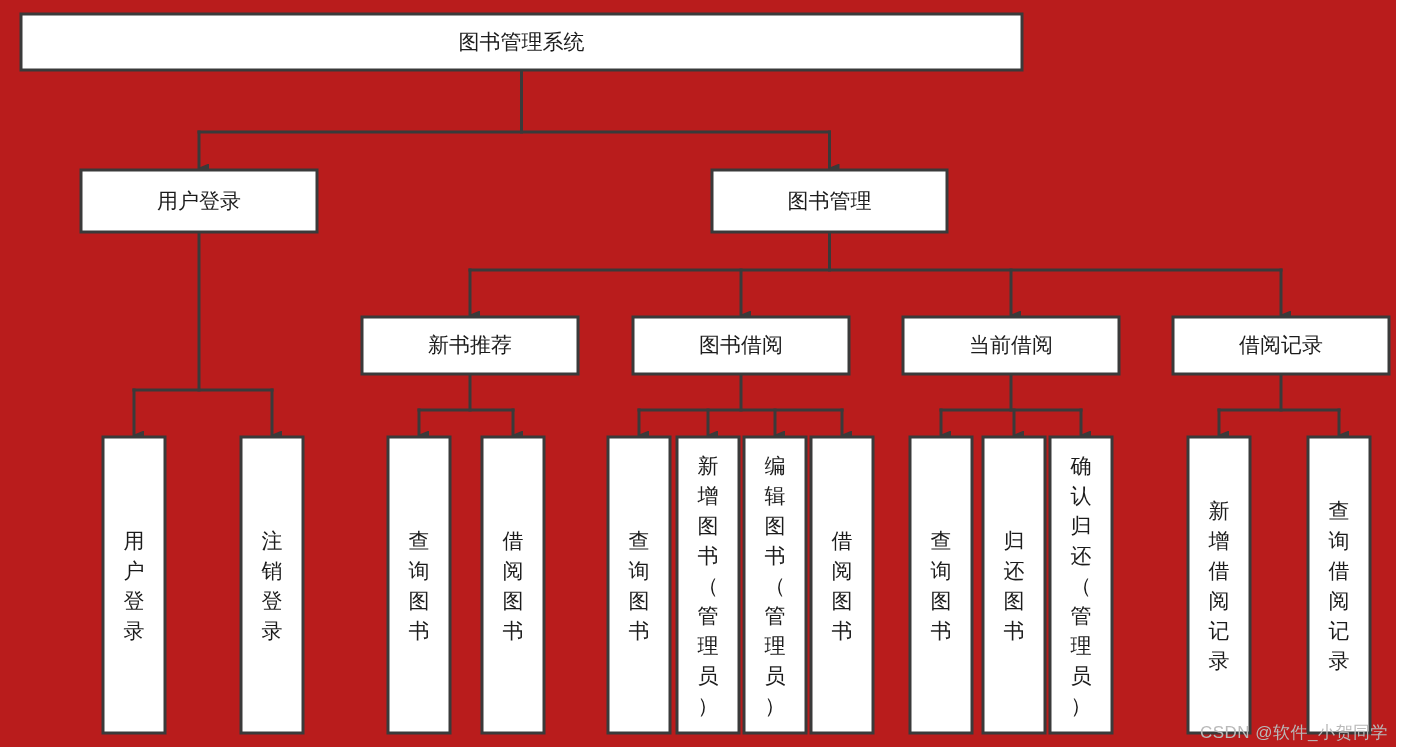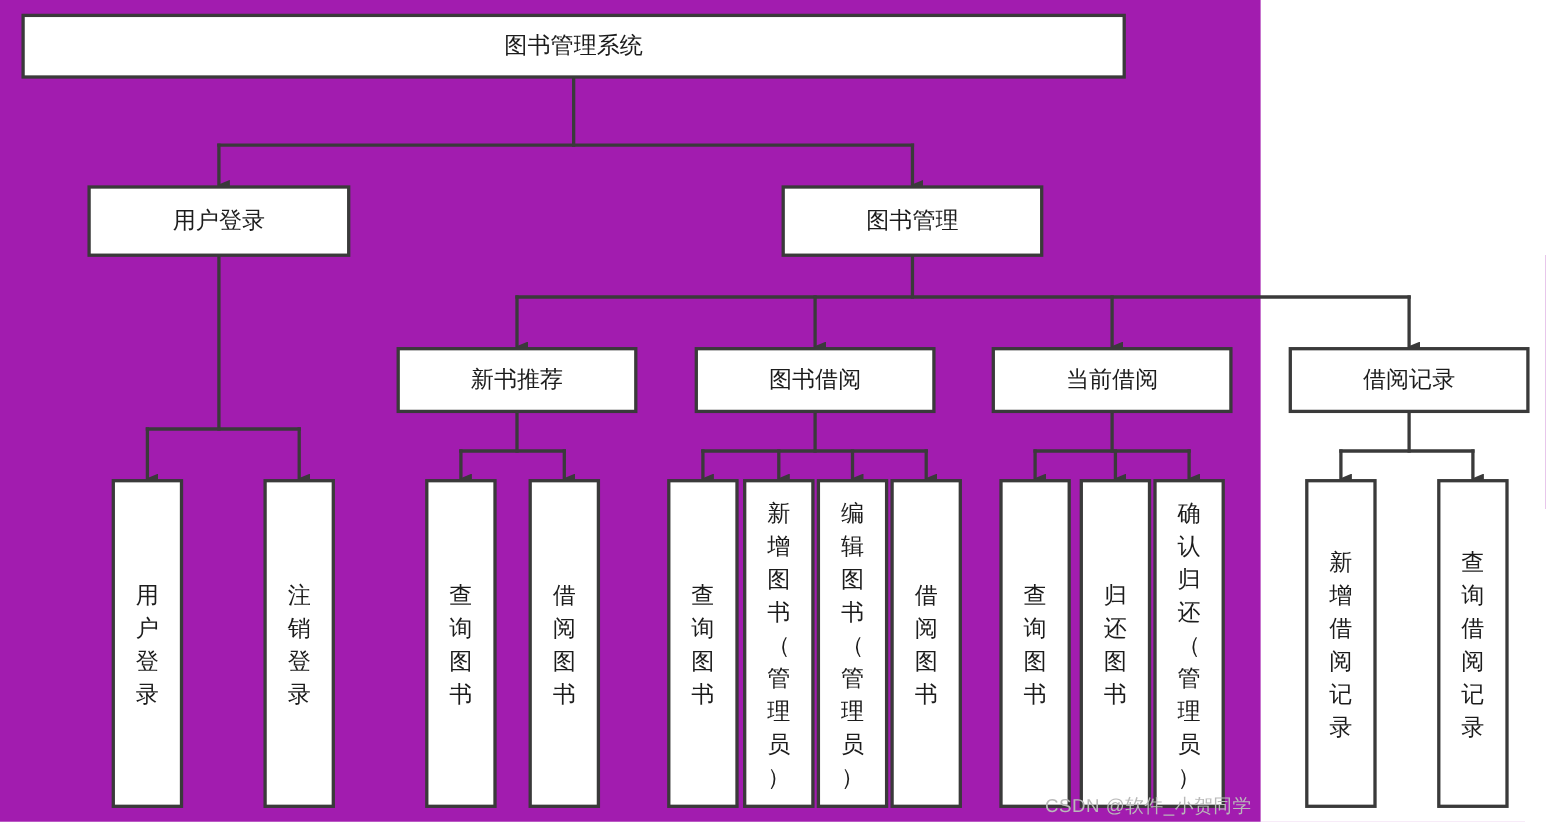--- a/index.html
+++ b/index.html
@@ -1,20 +1,20 @@
 <!DOCTYPE html>
 <html><head>
 <meta charset="utf-8">
 <style>
   html,body{margin:0;padding:0;background:#ffffff;}
   body{
     font-family:"Liberation Sans","DejaVu Sans",sans-serif;
     width:1405px;height:747px;overflow:hidden;
   }
-  #diagram-root{position:relative;width:1146px;height:747px;background:#a21caf;}
+  #diagram-root{position:relative;width:1396px;height:747px;background:#b91c1c;}
   svg#flow{position:absolute;left:0;top:0;width:1405px;height:747px;display:block;}
   .node-rect{fill:#ffffff;stroke:#3a3a3a;stroke-width:3;}
   .link{stroke:#3a3a3a;stroke-width:3;fill:none;stroke-linecap:square;}
   .node-label{
     font-family:"Liberation Sans","DejaVu Sans",sans-serif;
     font-size:21px;fill:#1c1c1c;
     dominant-baseline:middle;text-anchor:middle;
   }
   .vlabel{
     font-family:"Liberation Sans","DejaVu Sans",sans-serif;

